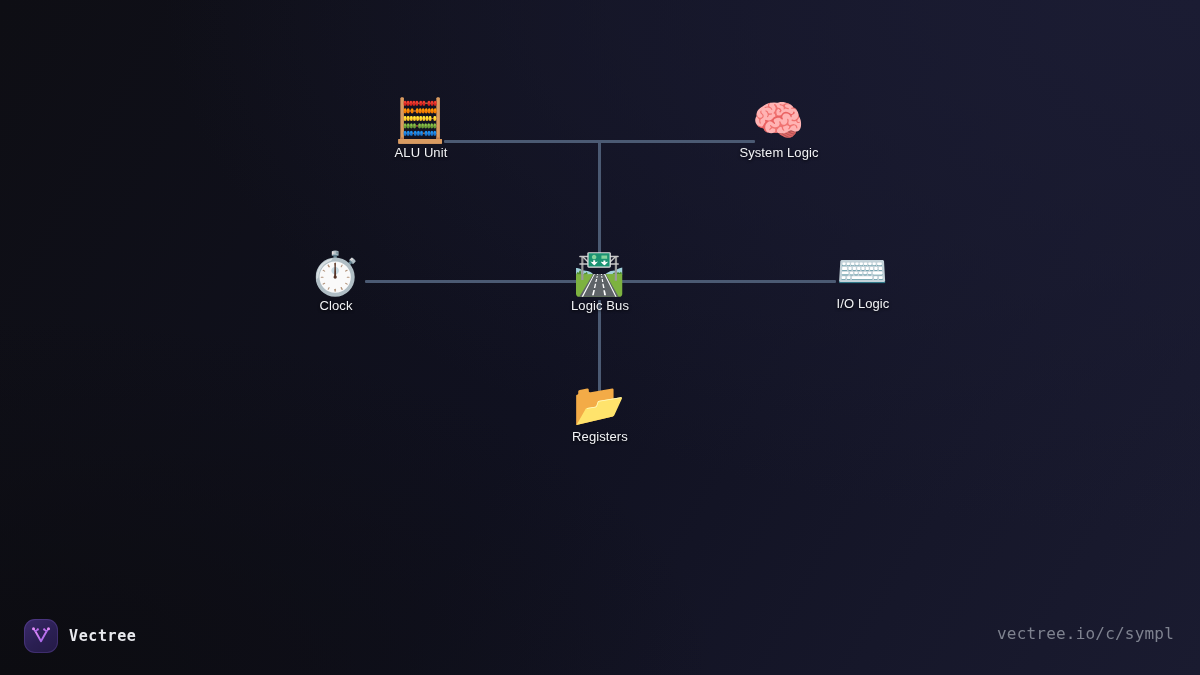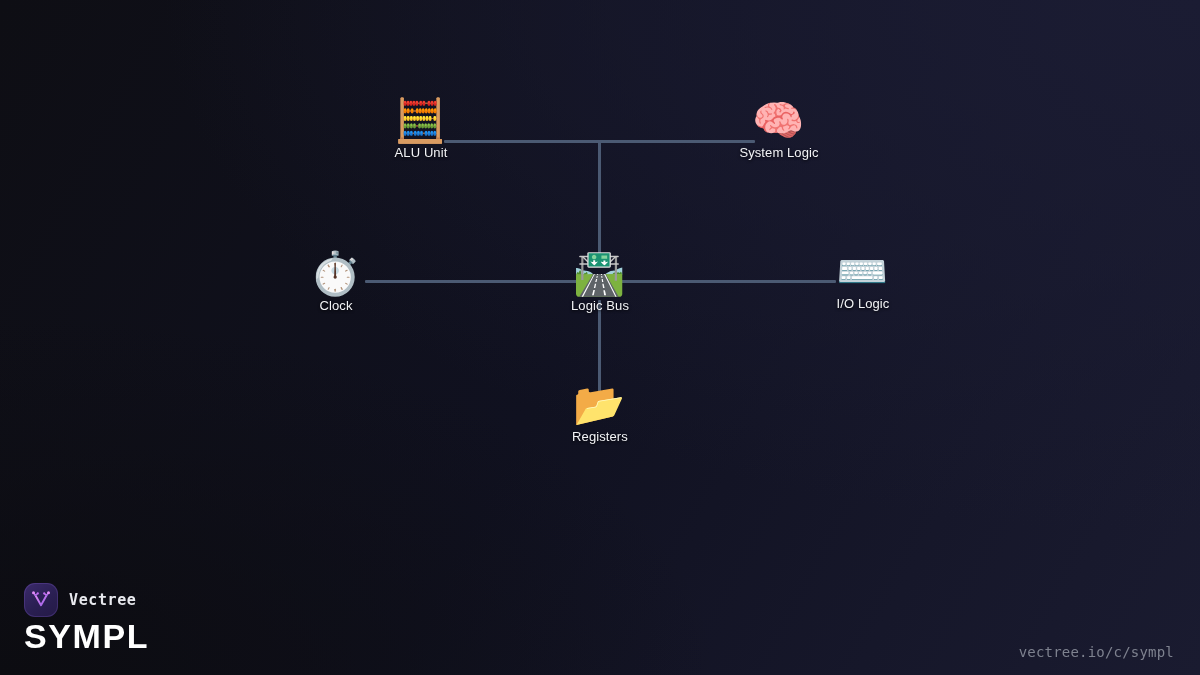--- a/index.html
+++ b/index.html
@@ -95,23 +95,23 @@
   #brand-title {
     font-size: 34px;
     font-weight: 700;
     color: #ffffff;
     letter-spacing: 1.6px;
     line-height: 1;
   }
   #site-url {
     position: absolute;
     right: 26px;
-    bottom: 15px;
+    bottom: 32px;
     font-family: "DejaVu Sans Mono", "Liberation Mono", monospace;
-    font-size: 14px;
+    font-size: 16px;
     color: #7e828f;
     letter-spacing: 0.2px;
   }
 </style>
 </head>
 <body>
 
 <div id="stage">
 
   <div id="graph">
@@ -167,18 +167,17 @@
           <path d="M5.4 6.2 L3.6 4.0 M5.4 6.2 L7.6 4.6" fill="none" stroke="url(#vgrad)" stroke-width="1.4" stroke-linecap="round"></path>
           <path d="M16.6 6.2 L18.4 4.0 M16.6 6.2 L14.4 4.6" fill="none" stroke="url(#vgrad)" stroke-width="1.4" stroke-linecap="round"></path>
           <circle cx="3.5" cy="3.7" r="1.5" fill="#e28cf8"></circle>
           <circle cx="18.5" cy="3.7" r="1.5" fill="#e28cf8"></circle>
           <circle cx="7.8" cy="4.4" r="1.1" fill="#c06bf0"></circle>
           <circle cx="14.2" cy="4.4" r="1.1" fill="#c06bf0"></circle>
         </svg>
       </div>
       <div id="brand-name">Vectree</div>
     </div>
-    <div id="brand-title">SYMPL</div>
   </div>
 
   <div id="site-url">vectree.io/c/sympl</div>
 
 </div>
 
 </body></html>

